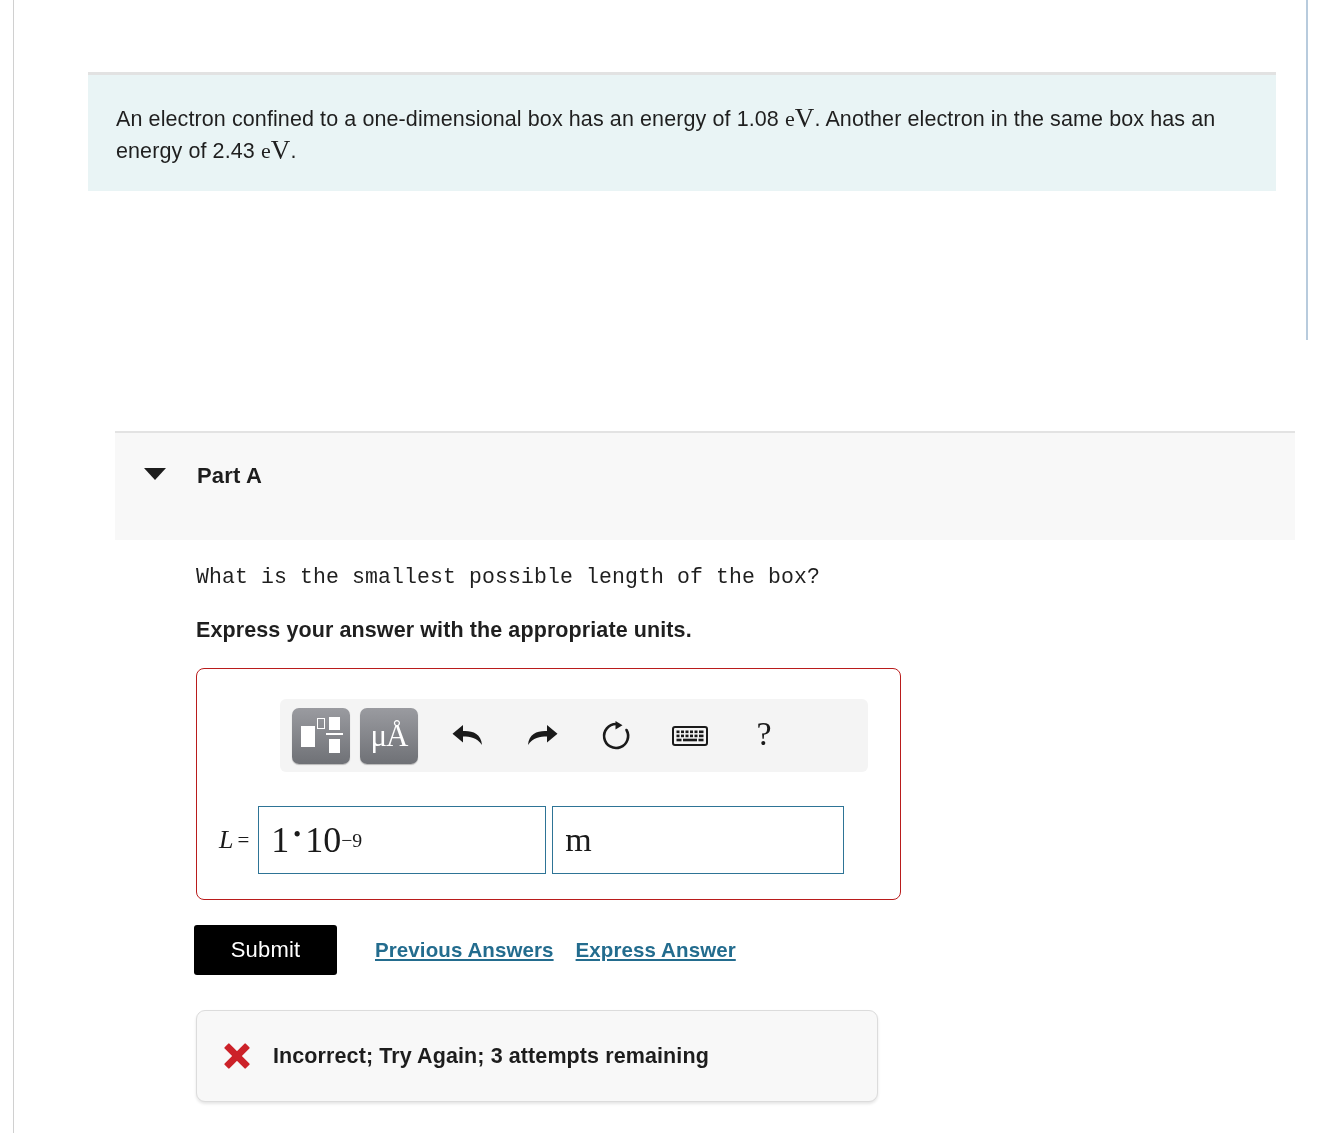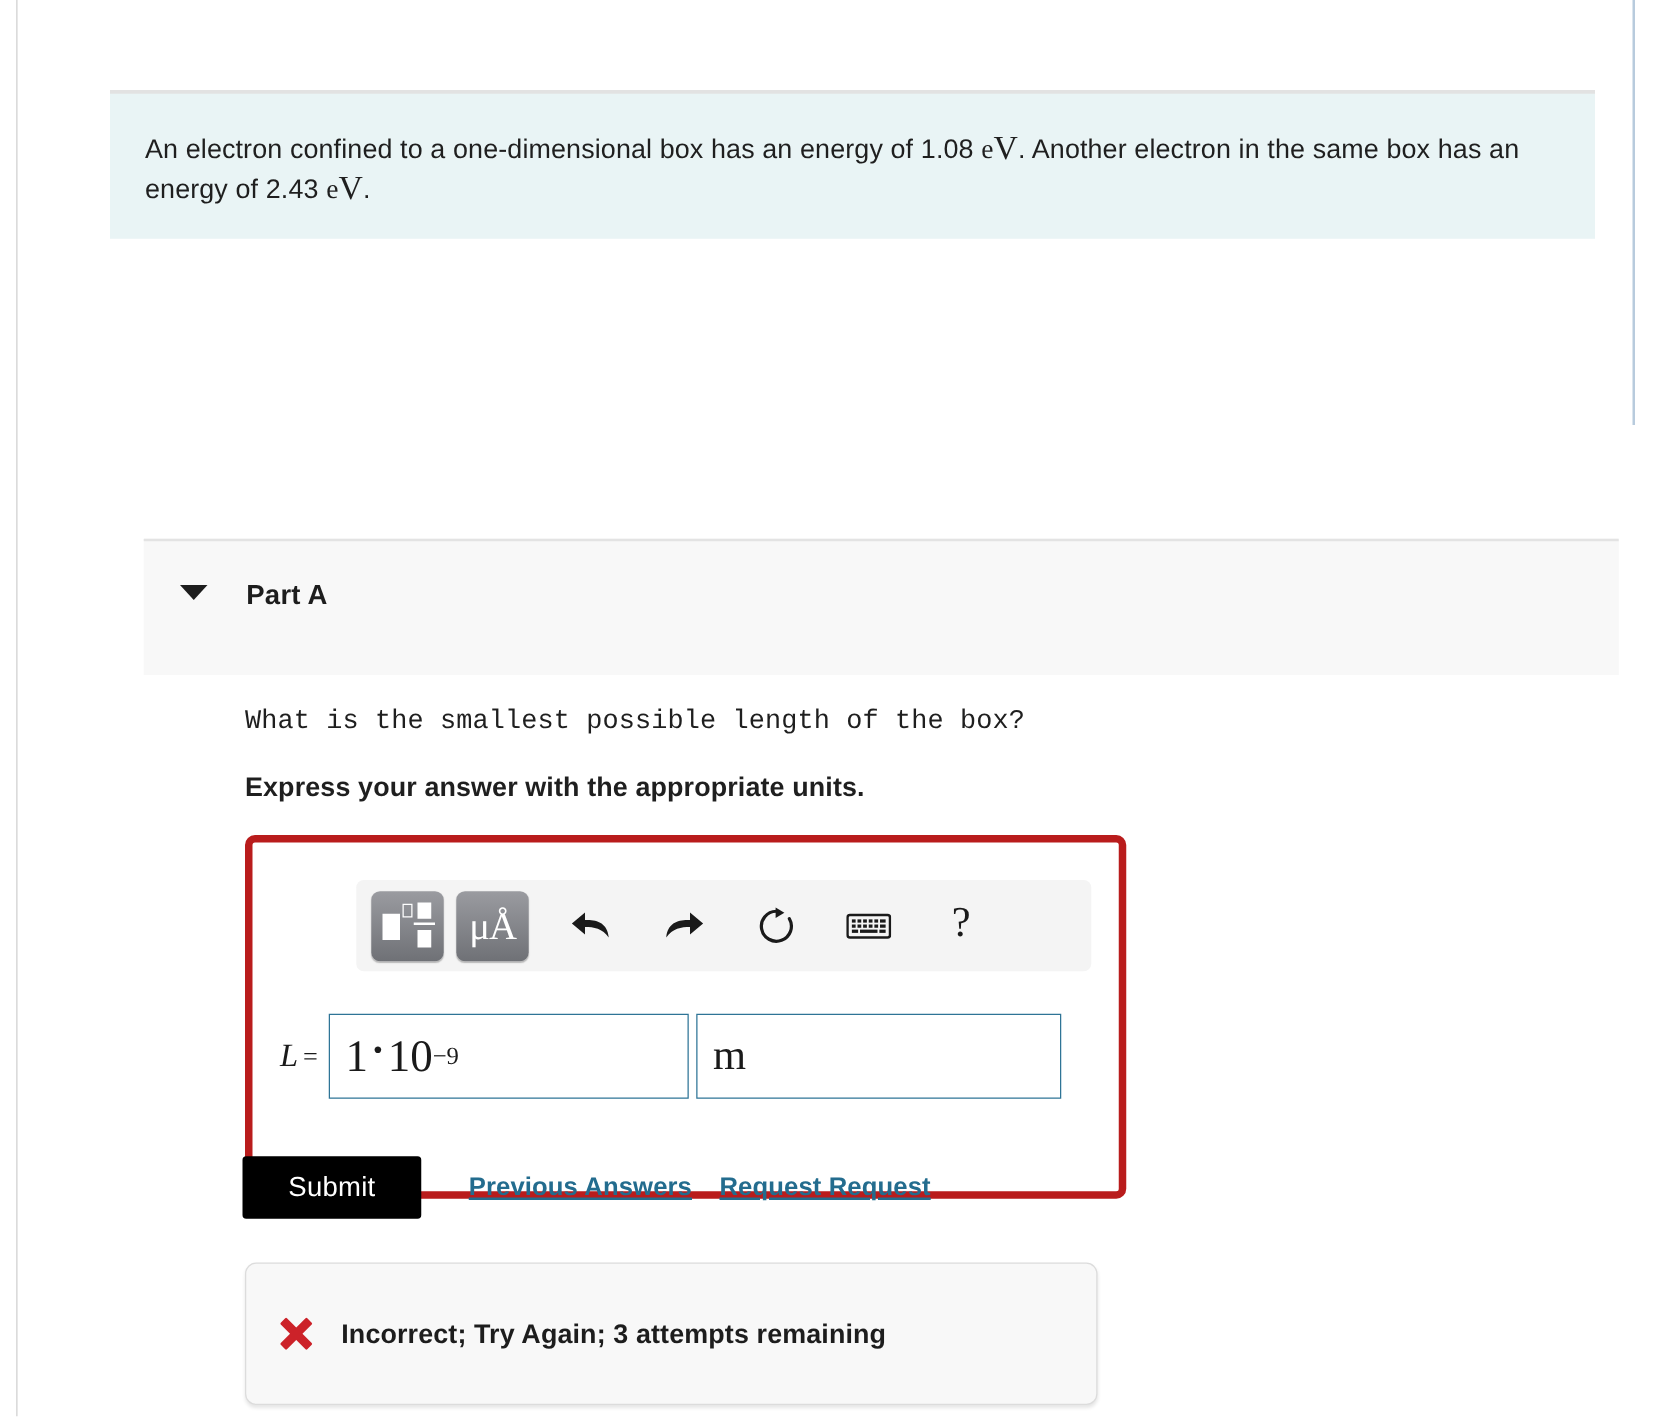--- a/index.html
+++ b/index.html
@@ -114,23 +114,23 @@
     color: #1f1f1f;
     letter-spacing: 0.1px;
   }
 
   
   .answer-panel {
     position: absolute;
     left: 196px;
     top: 668px;
     width: 705px;
-    height: 291px;
+    height: 232px;
     background: #ffffff;
-    border: 6px solid #b91c1c;
+    border: 1px solid #b91c1c;
     border-radius: 8px;
     box-sizing: border-box;
   }
   .toolbar {
     position: absolute;
     left: 83px;
     top: 30px;
     width: 588px;
     height: 73px;
     background: #f4f4f4;
@@ -290,21 +290,21 @@
     letter-spacing: 0.1px;
   }
   .link-answer.second { margin-left: 22px; }
 
   
   .feedback {
     position: absolute;
     left: 196px;
     top: 1010px;
     width: 682px;
-    height: 114px;
+    height: 92px;
     background: #f8f8f8;
     border: 1px solid #dcdcdc;
     border-radius: 9px;
     box-shadow: 0 2px 3px rgba(0,0,0,0.10);
     box-sizing: border-box;
     display: flex;
     align-items: center;
   }
   .fb-x {
     margin-left: 26px;
@@ -425,19 +425,19 @@
       </div>
     <div class="unit-field">
         <span>m</span>
       </div>
   </div>
 </div>
 
 <div class="actions">
   <button class="submit-btn">Submit</button>
   <span class="link-answer">Previous Answers</span>
-  <span class="link-answer second">Request Request</span>
+  <span class="link-answer second">Express Answer</span>
 </div>
 
 <div class="feedback">
   <div class="fb-x"></div>
   <div class="fb-text">Incorrect; Try Again; 3 attempts remaining</div>
 </div>
 
 </body></html>

